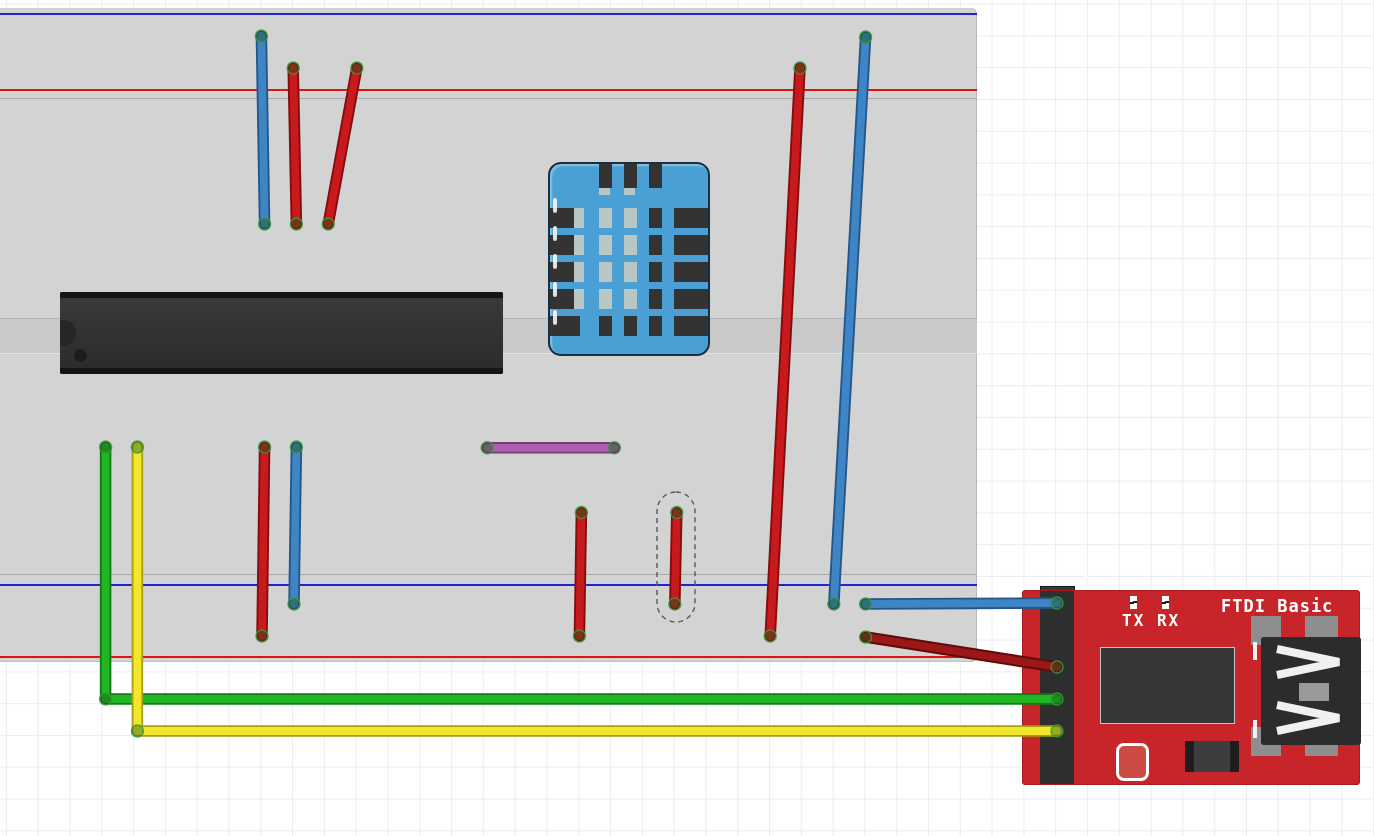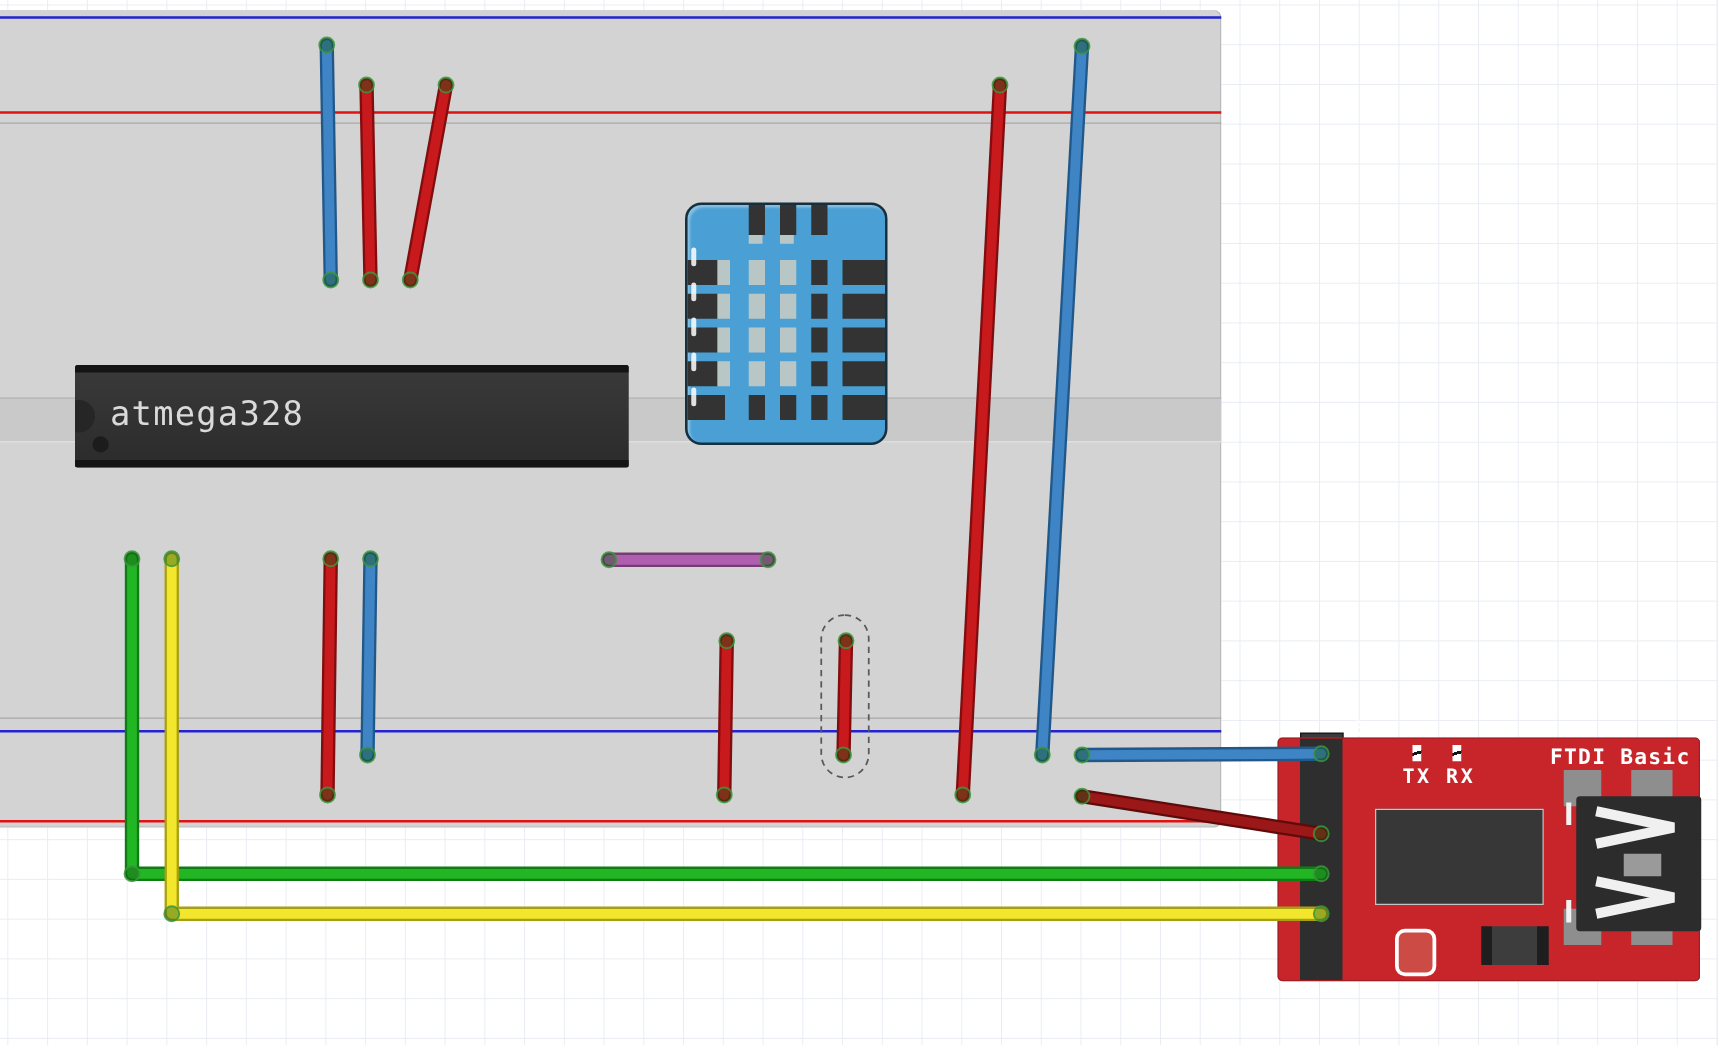--- a/index.html
+++ b/index.html
@@ -541,21 +541,20 @@
       <div class="cpin" style="left: 447.9px; top: 274px;"></div>
       <div class="cpin" style="left: 447.9px; top: 371px;"></div>
       <div class="cpin" style="left: 479.7px; top: 274px;"></div>
       <div class="cpin" style="left: 479.7px; top: 371px;"></div>
     </div>
   <div id="atmega" class="z4">
     <div class="strip-t"></div>
     <div class="strip-b"></div>
     <div class="notch"></div>
     <div class="dot1"></div>
-    <div class="iclabel">atmega328</div>
   </div>
 
   <div id="dht-legs" class="z3">
       <div class="dleg" style="left: 578.6px; top: 346px; height: 40px;">
         <div class="tip"></div>
       </div>
       <div class="dleg" style="left: 610.4px; top: 346px; height: 40px;">
         <div class="tip"></div>
       </div>
       <div class="dleg" style="left: 642.2px; top: 346px; height: 40px;">
@@ -605,21 +604,21 @@
       <div class="shine" style="top: 90px;"></div>
       <div class="shine" style="top: 118px;"></div>
       <div class="shine" style="top: 146px;"></div>
     </div>
 
   <div id="ftdi" class="z5">
     <div id="ftdi-header"></div>
     <div class="led" style="left:108px;top:6px"></div>
     <div class="led" style="left:140px;top:6px"></div>
     <div id="txrx" style="left:100px;top:21px">TX RX</div>
-    <div id="ftdi-title" style="left:218px;top:6px">FTDI Basic</div>
+    <div id="ftdi-title" style="left:199px;top:6px">FTDI Basic</div>
     <div id="ftdi-ic"></div>
     <div id="ftdi-btn"></div>
     <div id="ftdi-cmp"></div>
     <div class="usbpad" style="left:229px;top:26px;width:30px;height:29px"></div>
     <div class="usbpad" style="left:283px;top:26px;width:33px;height:29px"></div>
     <div class="usbpad" style="left:229px;top:137px;width:30px;height:29px"></div>
     <div class="usbpad" style="left:283px;top:137px;width:33px;height:29px"></div>
     <div id="usb">
       <div class="usbmark" style="top:5px"></div>
       <div class="usbmark" style="top:83px"></div>

